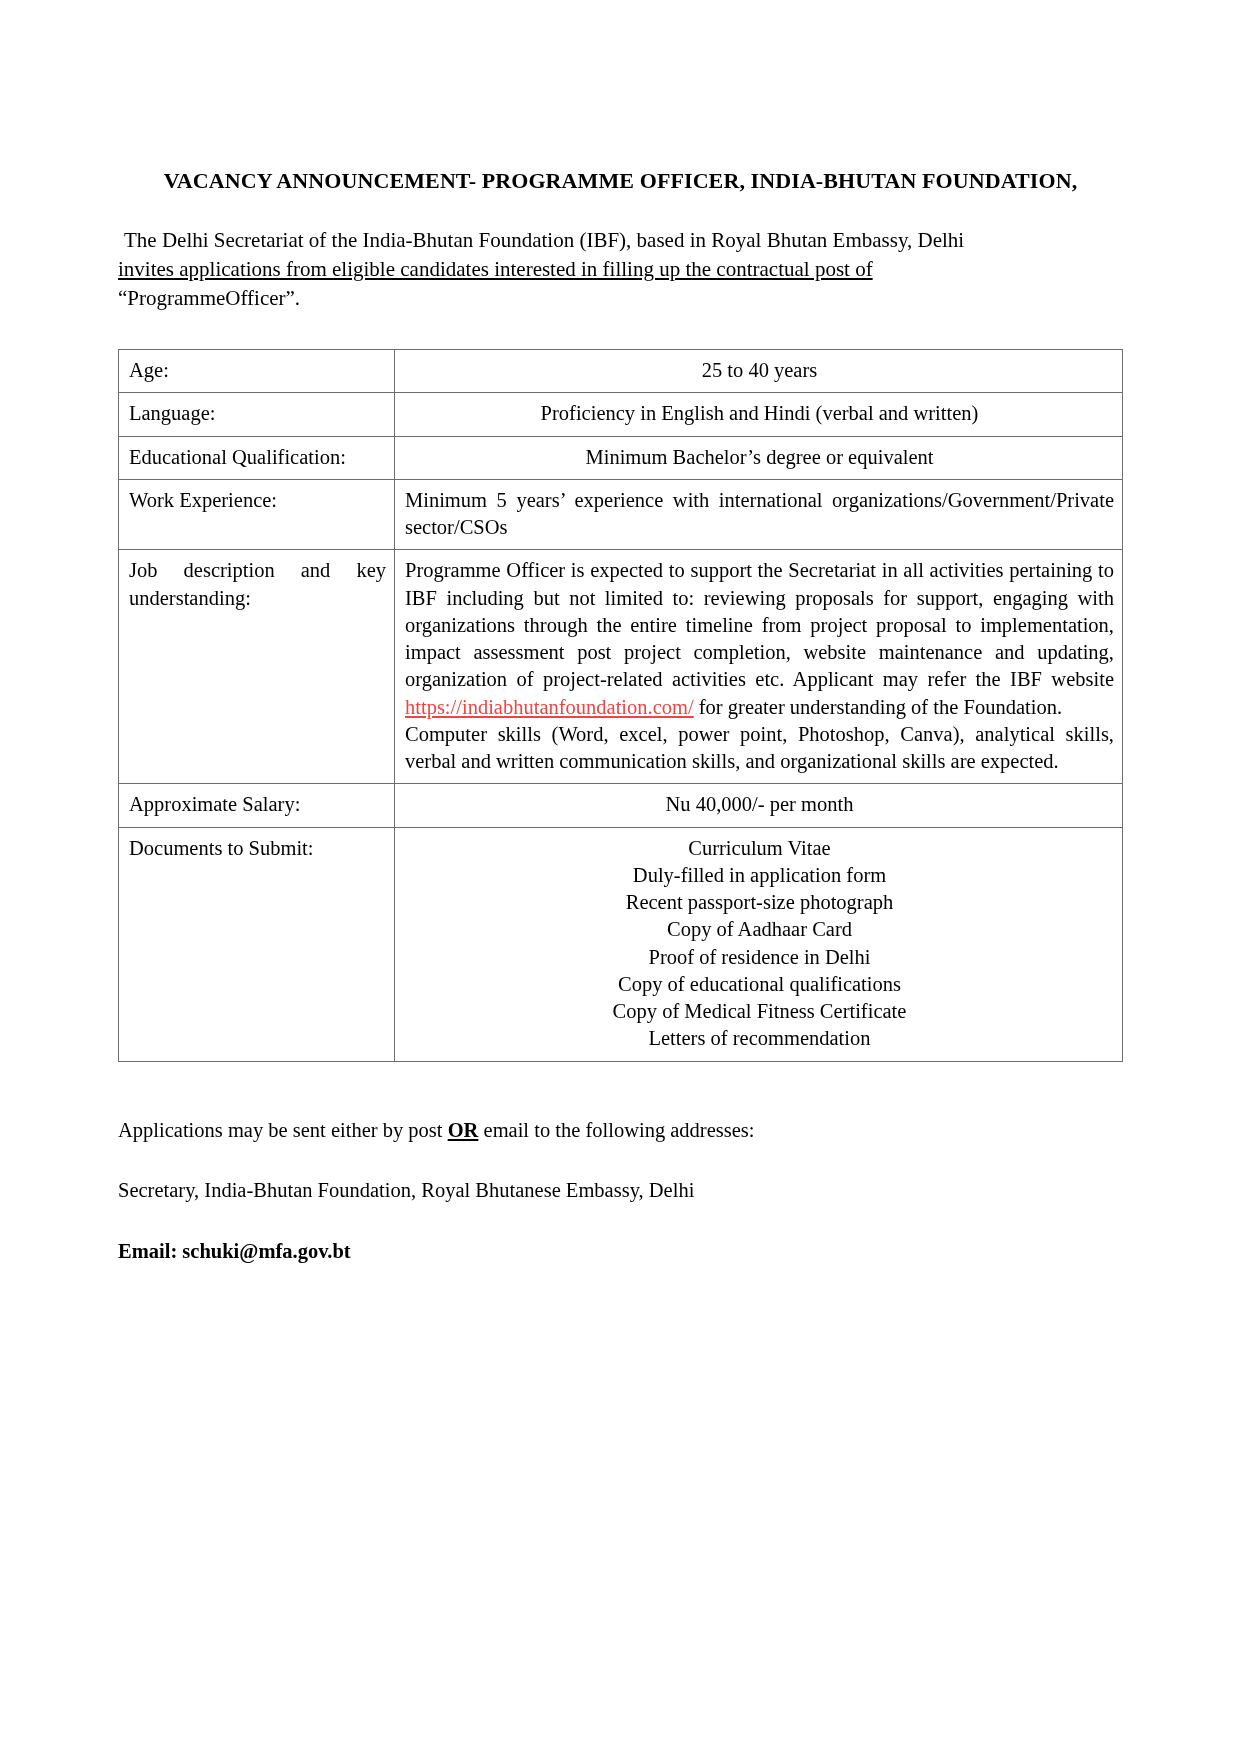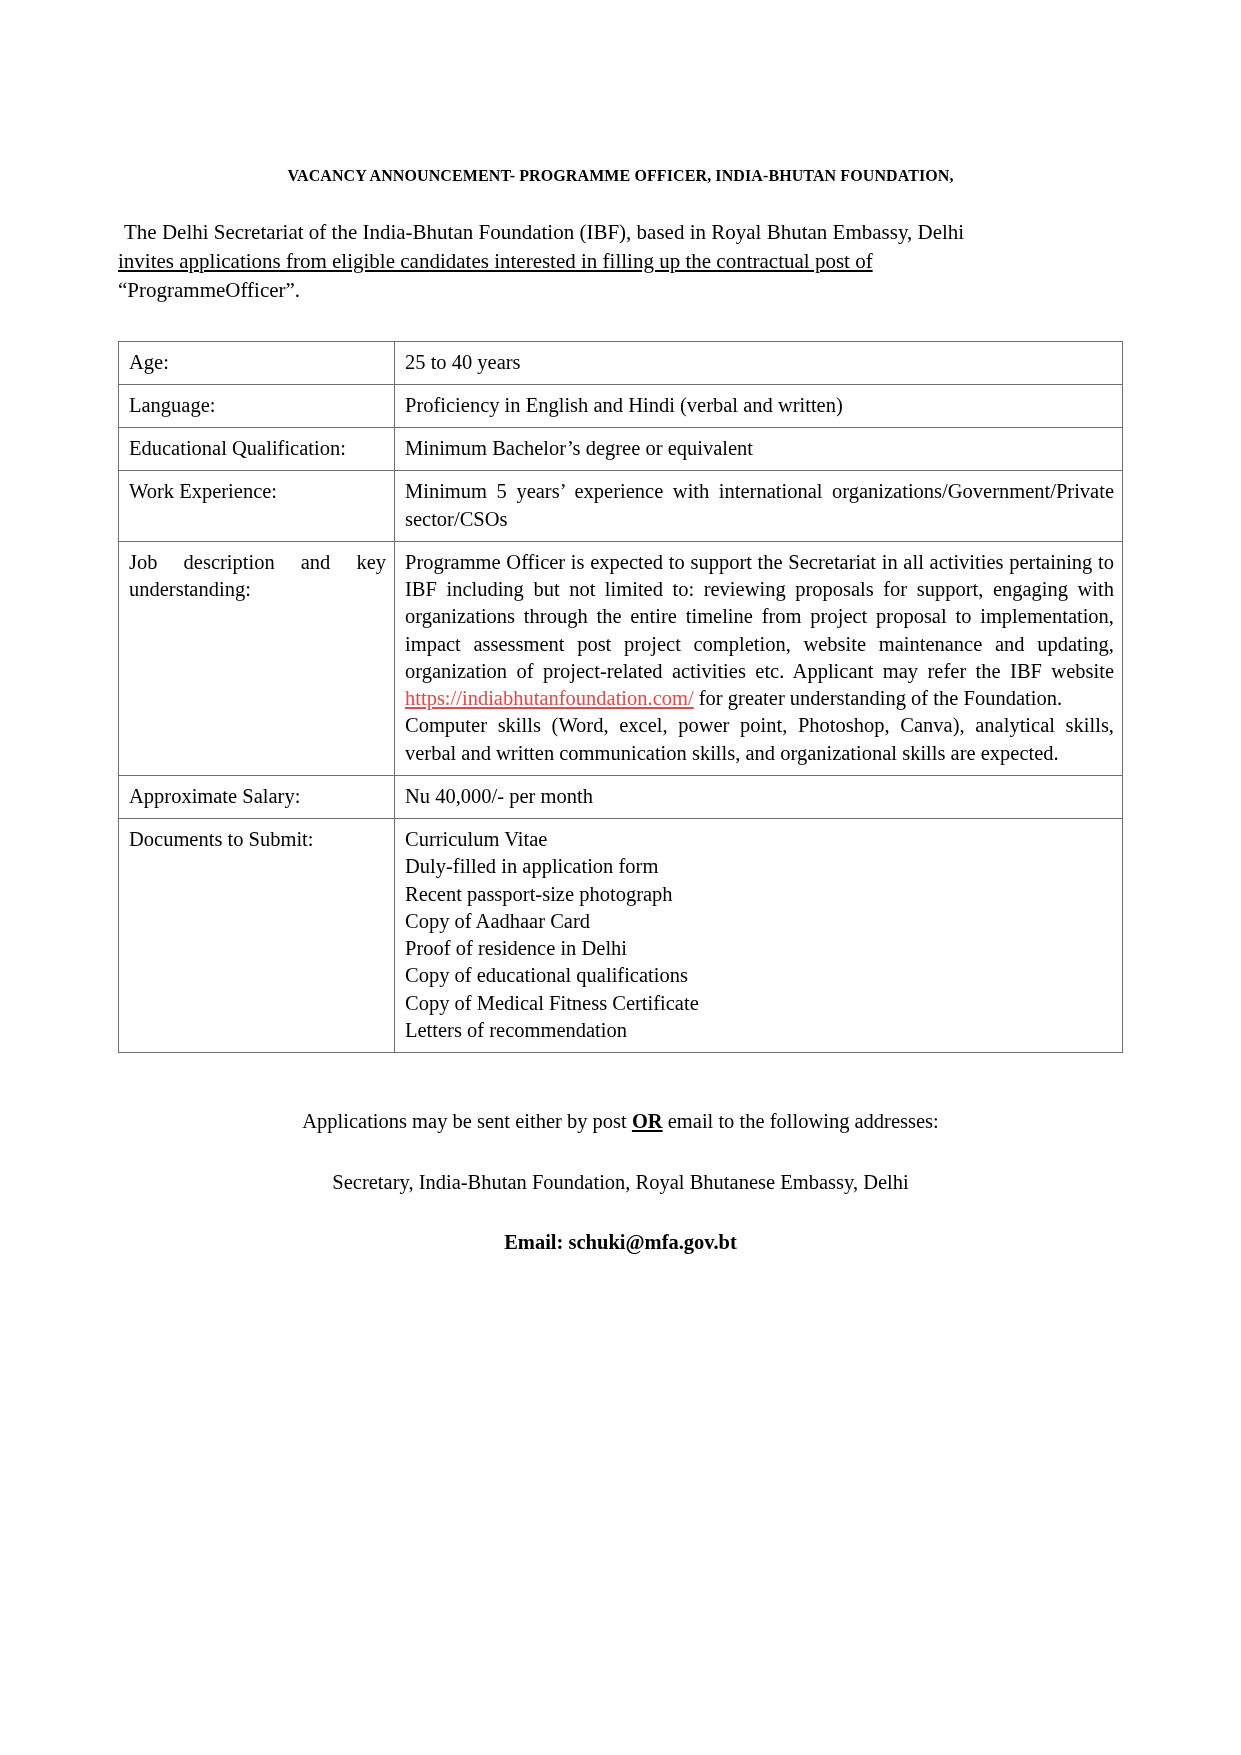--- a/index.html
+++ b/index.html
@@ -17,21 +17,21 @@
   .page {
     width: 1241px;
     min-height: 1755px;
     box-sizing: border-box;
     padding: 165px 118px 60px 118px;
     position: relative;
   }
   .doc-title {
     text-align: center;
     font-weight: bold;
-    font-size: 16px;
+    font-size: 22px;
     line-height: 1.42;
     letter-spacing: 0.1px;
     margin: 0 0 30px 0;
   }
   .doc-title .line2 {
     display: block;
   }
   .intro {
     font-size: 21px;
     line-height: 1.38;
@@ -59,21 +59,21 @@
     width: 257px;
     text-align: justify;
     text-align-last: justify;
     hyphens: none;
   }
   td.label.nojustify {
     text-align: left;
     text-align-last: left;
   }
   td.value {
-    text-align: left;
+    text-align: center;
   }
   td.value.justify {
     text-align: justify;
     text-align-last: left;
   }
   td.value p {
     margin: 0;
   }
   .doclist {
     margin: 0;
@@ -85,21 +85,21 @@
   }
   .docs-cell {
     padding-bottom: 70px;
   }
   a.ibf-link {
     color: #ef4444;
     text-decoration: underline;
   }
   .footer {
     margin-top: 55px;
-    text-align: center;
+    text-align: left;
     font-size: 20.5px;
   }
   .footer .fline {
     margin: 0 0 34px 0;
     line-height: 1.3;
   }
   .footer .fline.last {
     margin-bottom: 0;
     font-weight: bold;
   }

